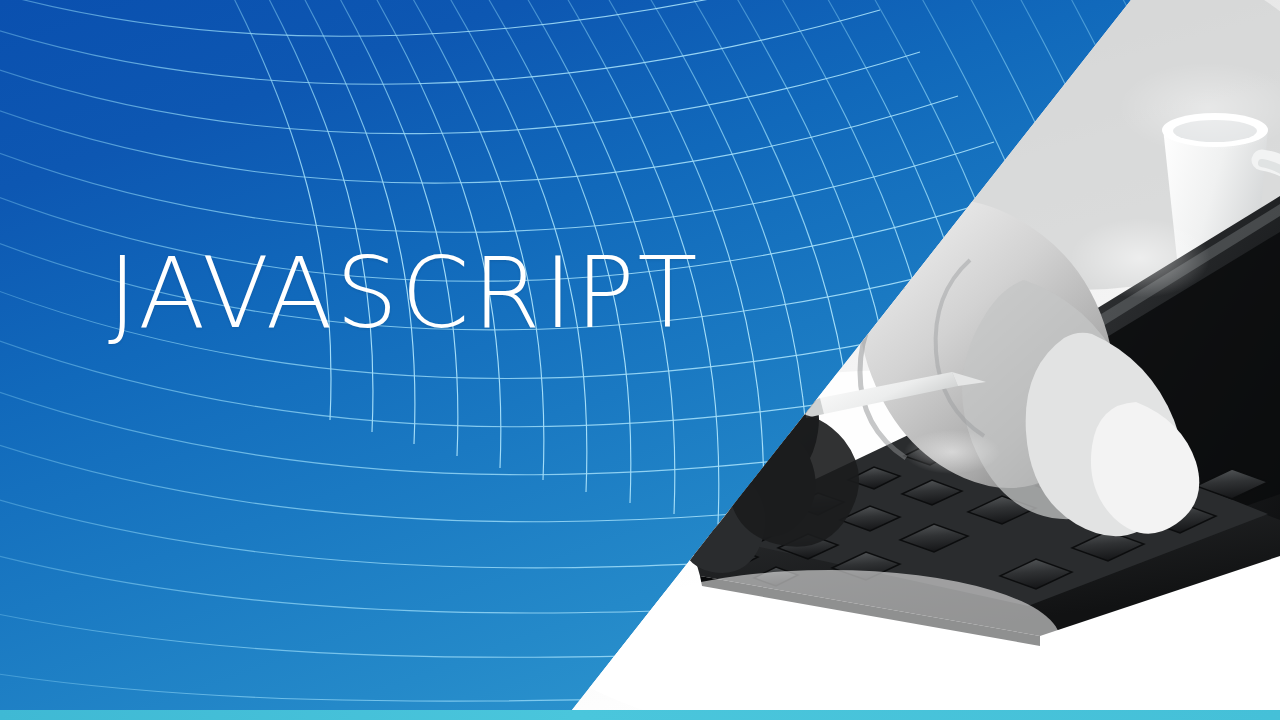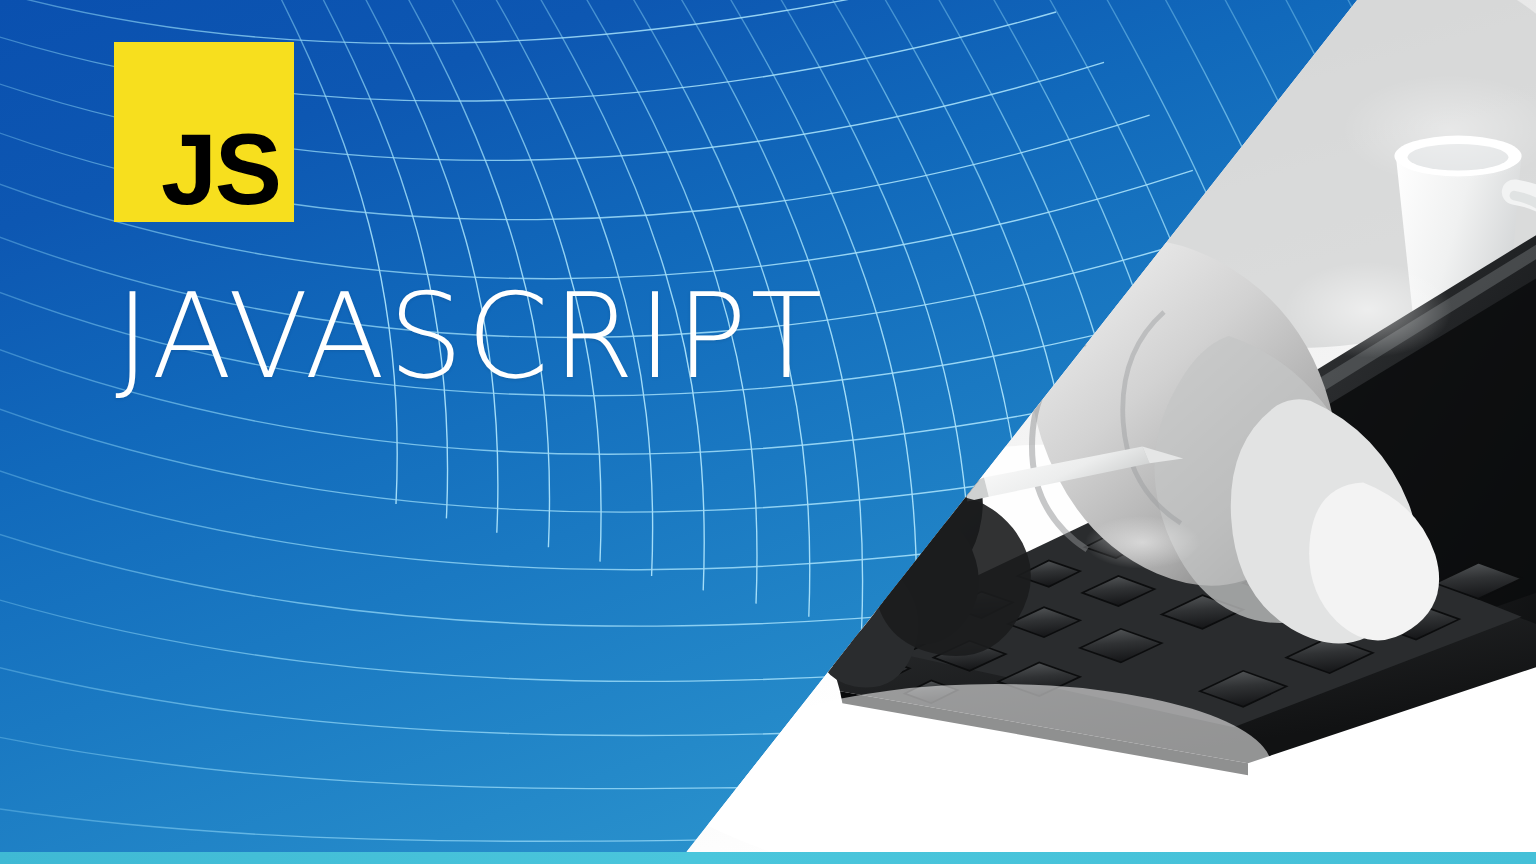--- a/index.html
+++ b/index.html
@@ -98,21 +98,21 @@
     left: 96px;
     top: 232px;
   }
   .main-title {
     color: #ffffff;
     font-family: "DejaVu Sans", sans-serif;
     font-weight: 200;
     font-size: 98px;
     line-height: 1.0;
     letter-spacing: 3px;
-    margin: 0;
+    margin: 12px;
     white-space: nowrap;
     text-shadow: 0 1px 3px rgba(0,0,0,0.10);
   }
   .sub-title {
     color: #f2f8fc;
     font-family: "DejaVu Sans", sans-serif;
     font-weight: 200;
     font-size: 50px;
     line-height: 1.0;
     letter-spacing: 2px;
@@ -314,21 +314,18 @@
 
       <ellipse cx="1140" cy="258" rx="70" ry="40" fill="url(#glowG)" opacity="0.55"></ellipse>
       <ellipse cx="952" cy="452" rx="48" ry="22" fill="url(#glowG)" opacity="0.5"></ellipse>
       <ellipse cx="1208" cy="108" rx="90" ry="46" fill="url(#glowG)" opacity="0.4"></ellipse>
       <ellipse cx="830" cy="640" rx="230" ry="70" fill="#ffffff" opacity="0.55"></ellipse>
     </svg>
   </div>
 
   <div class="bottom-strip"></div>
 
-  <div class="js-logo">
-    <span class="js-logo-text">JS</span>
-  </div>
 
   <div class="title-block">
     <h1 class="main-title">JAVASCRIPT</h1>
   </div>
 
 </div>
 
 </body></html>

